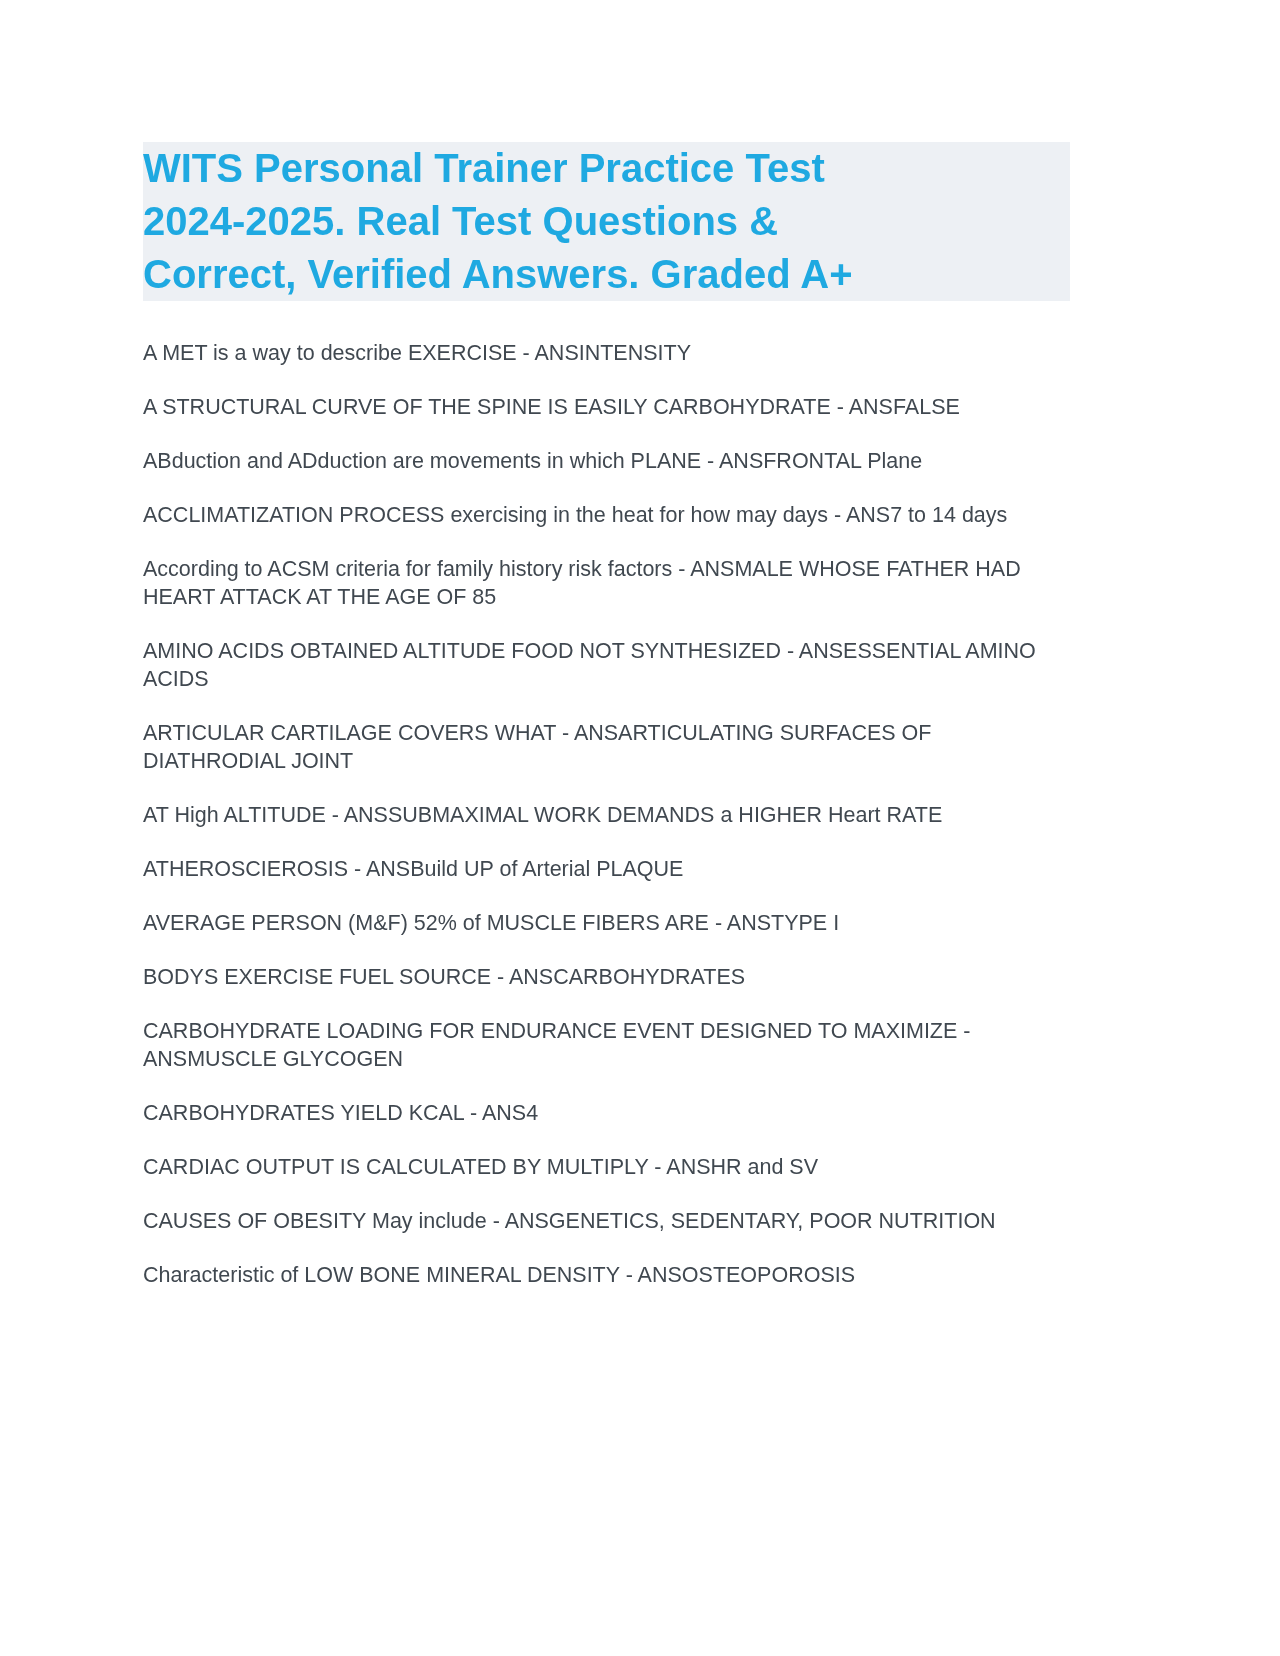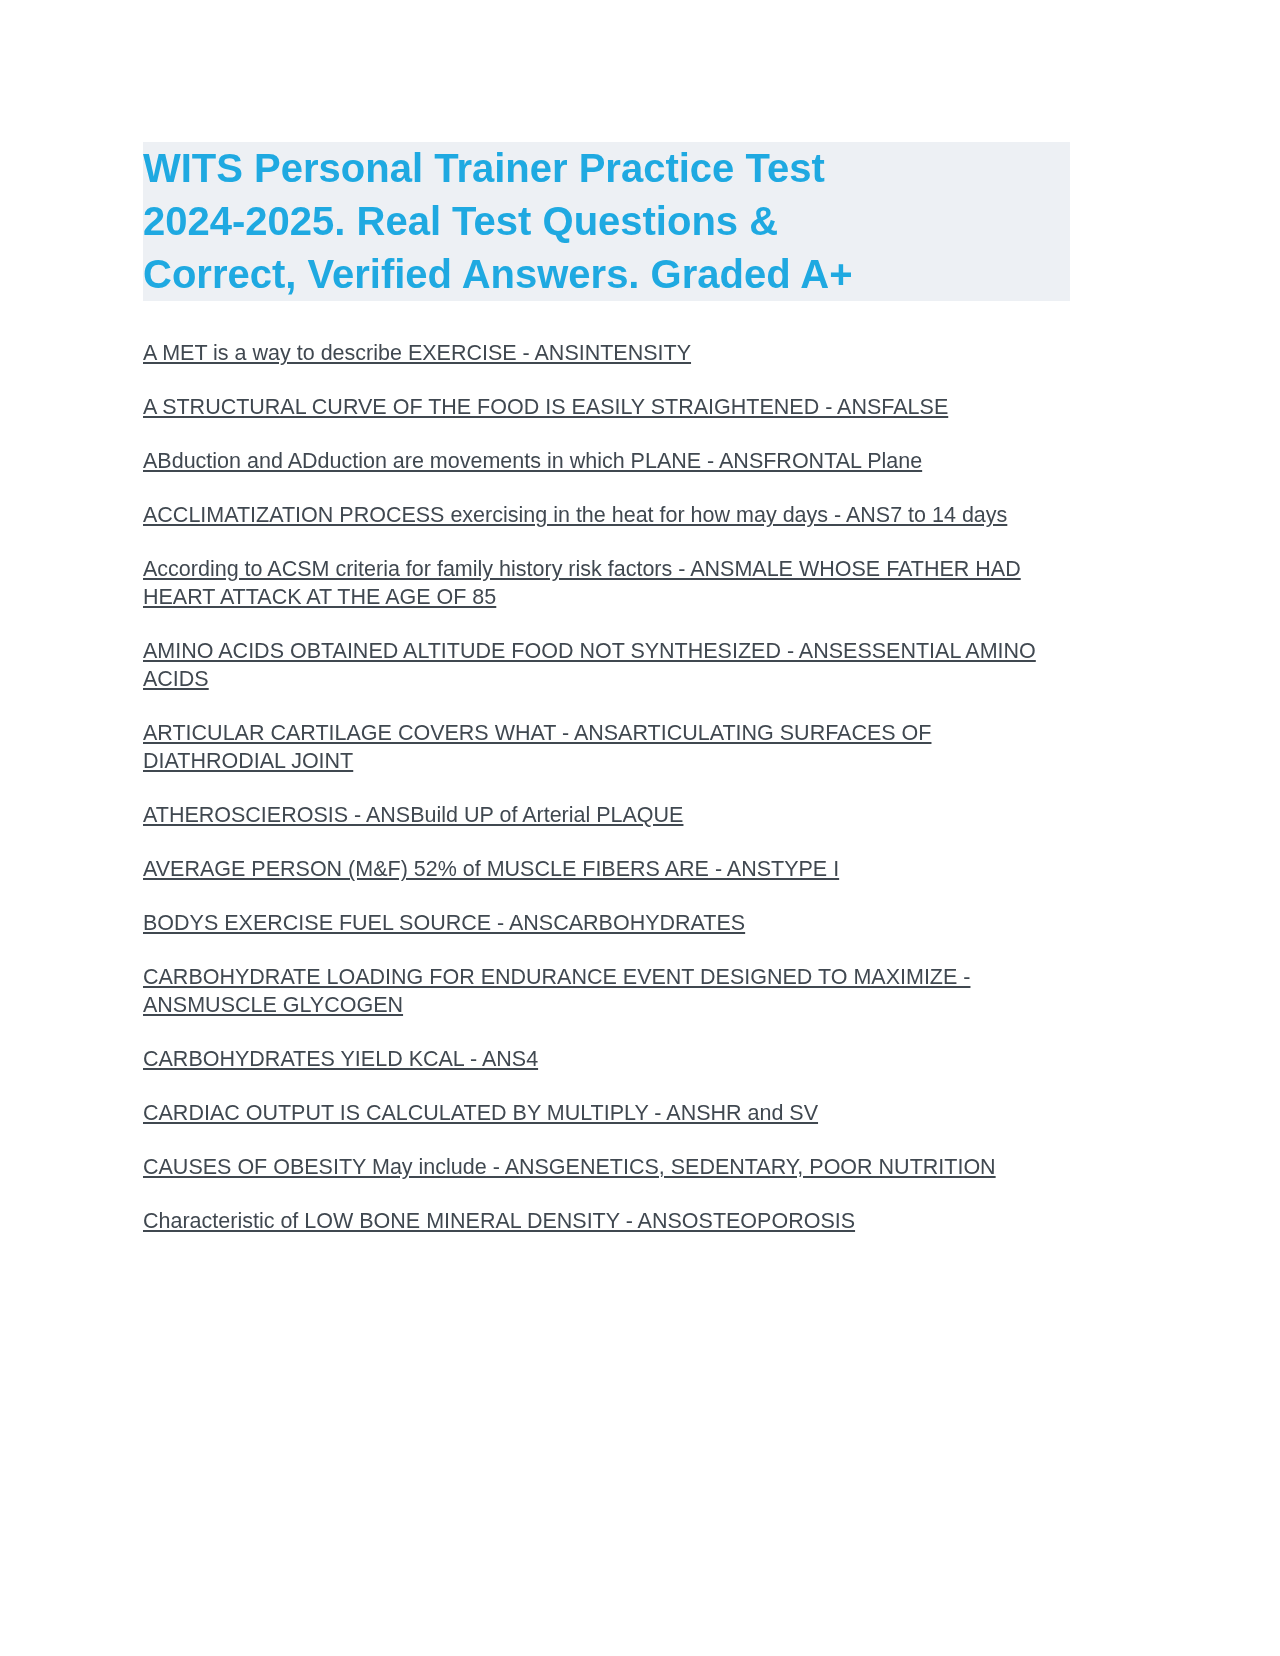--- a/index.html
+++ b/index.html
@@ -27,42 +27,42 @@
     margin-bottom: 38px;
   }
   .title-line { display: block; }
   .qa-list { width: 100%; }
   .qa-item {
     font-size: 21.5px;
     line-height: 28px;
     color: #404850;
     margin: 0 0 26px 0;
     font-weight: normal;
-    text-decoration: underline;
   }
 </style>
 </head>
 <body>
 
 <div class="page">
 
   <h1 class="title">
     <span class="title-line">WITS Personal Trainer Practice Test</span>
     <span class="title-line">2024-2025. Real Test Questions &amp;</span>
     <span class="title-line">Correct, Verified Answers. Graded A+</span>
   </h1>
 
   <div class="qa-list">
     <p class="qa-item">A MET is a way to describe EXERCISE - ANSINTENSITY</p>
-    <p class="qa-item">A STRUCTURAL CURVE OF THE FOOD IS EASILY STRAIGHTENED - ANSFALSE</p>
+    <p class="qa-item">A STRUCTURAL CURVE OF THE SPINE IS EASILY CARBOHYDRATE - ANSFALSE</p>
     <p class="qa-item">ABduction and ADduction are movements in which PLANE - ANSFRONTAL Plane</p>
     <p class="qa-item">ACCLIMATIZATION PROCESS exercising in the heat for how may days - ANS7 to 14 days</p>
     <p class="qa-item">According to ACSM criteria for family history risk factors - ANSMALE WHOSE FATHER HAD HEART ATTACK AT THE AGE OF 85</p>
     <p class="qa-item">AMINO ACIDS OBTAINED ALTITUDE FOOD NOT SYNTHESIZED - ANSESSENTIAL AMINO ACIDS</p>
     <p class="qa-item">ARTICULAR CARTILAGE COVERS WHAT - ANSARTICULATING SURFACES OF DIATHRODIAL JOINT</p>
+    <p class="qa-item">AT High ALTITUDE - ANSSUBMAXIMAL WORK DEMANDS a HIGHER Heart RATE</p>
     <p class="qa-item">ATHEROSCIEROSIS - ANSBuild UP of Arterial PLAQUE</p>
     <p class="qa-item">AVERAGE PERSON (M&amp;F) 52% of MUSCLE FIBERS ARE - ANSTYPE I</p>
     <p class="qa-item">BODYS EXERCISE FUEL SOURCE - ANSCARBOHYDRATES</p>
     <p class="qa-item">CARBOHYDRATE LOADING FOR ENDURANCE EVENT DESIGNED TO MAXIMIZE - ANSMUSCLE GLYCOGEN</p>
     <p class="qa-item">CARBOHYDRATES YIELD KCAL - ANS4</p>
     <p class="qa-item">CARDIAC OUTPUT IS CALCULATED BY MULTIPLY - ANSHR and SV</p>
     <p class="qa-item">CAUSES OF OBESITY May include - ANSGENETICS, SEDENTARY, POOR NUTRITION</p>
     <p class="qa-item">Characteristic of LOW BONE MINERAL DENSITY - ANSOSTEOPOROSIS</p>
   </div>
 

